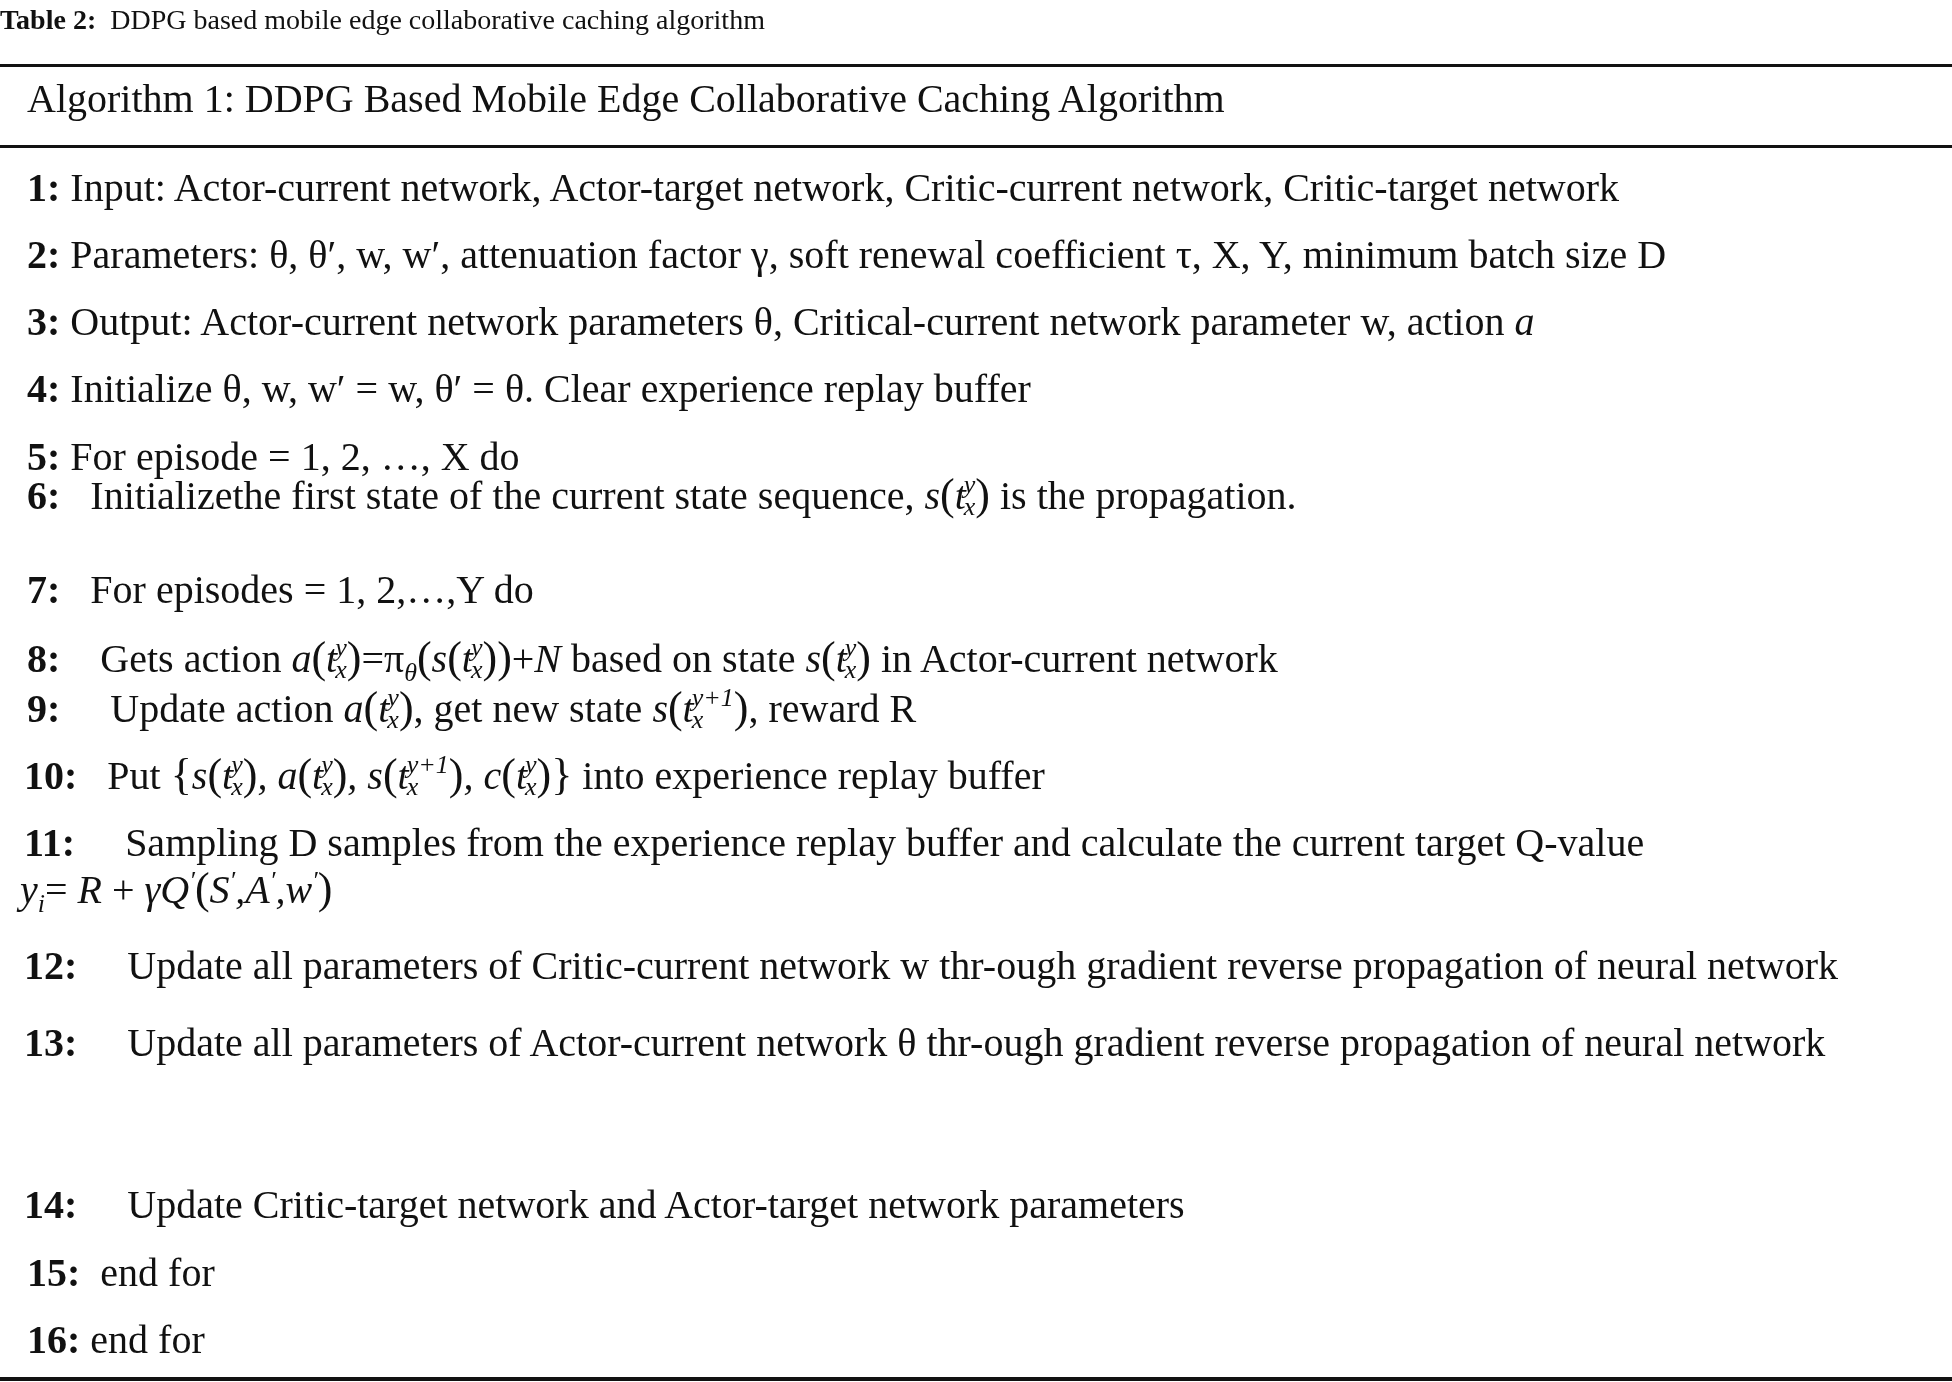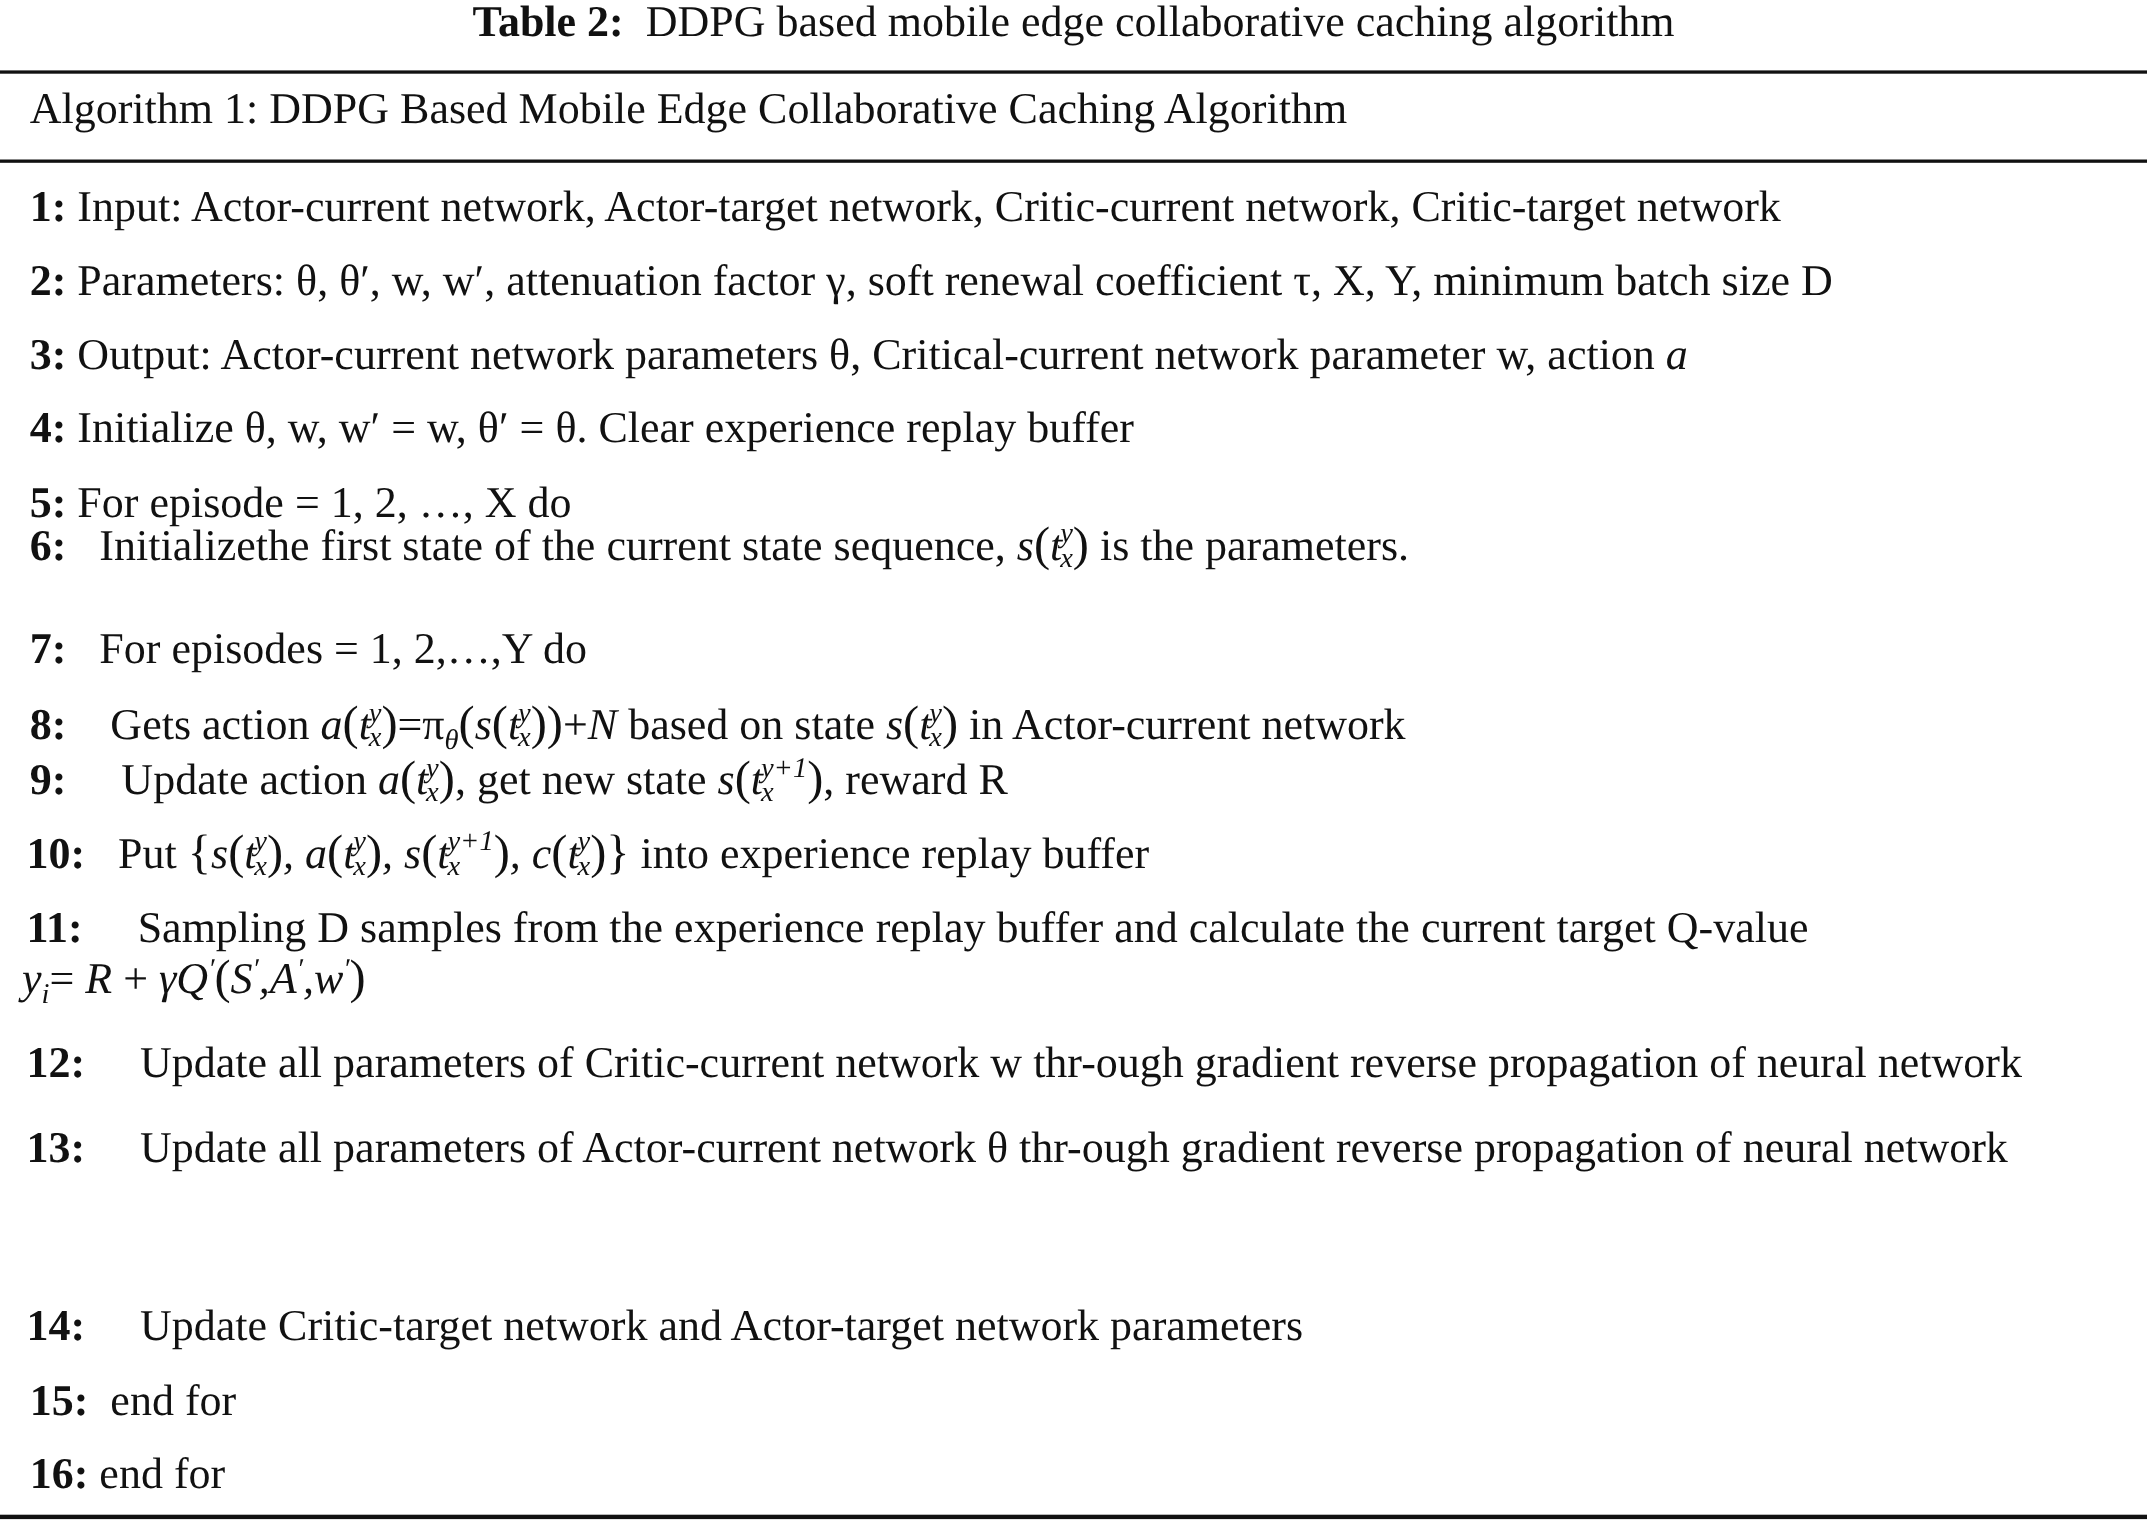--- a/index.html
+++ b/index.html
@@ -13,22 +13,21 @@
       position: relative;
       overflow: hidden;
       font-family: "Liberation Serif", "DejaVu Serif", serif;
       color: #111111;
     }
     .caption {
       position: absolute;
       left: 0;
       top: 0;
       width: 1952px;
-      text-align: center;
-      font-size: 40px;
+      font-size: 28px;
       line-height: 40px;
       white-space: nowrap;
     }
     .caption b { font-weight: bold; }
     .rule {
       position: absolute;
       left: 0;
       width: 1952px;
       background: #111111;
     }
@@ -129,21 +128,21 @@
   <span class="kw">do</span>
 </div>
 
 <div class="line" style="top:472px">
   <span class="num">6:</span><span class="gap1"></span>
   <span>Initializethe first state of the current state sequence,</span>
   <span class="math">s<span class="paren">(</span>t<span class="stack">
         <span>y</span>
         <span>x</span>
       </span><span class="paren">)</span></span>
-  <span>is the parameters.</span>
+  <span>is the propagation.</span>
 </div>
 
 <div class="line" style="top:567px">
   <span class="num">7:</span><span class="gap1"></span>
   <span class="kw">For</span>
   <span>episodes = 1, 2,…,Y</span>
   <span class="kw">do</span>
 </div>
 
 <div class="line" style="top:635px">

